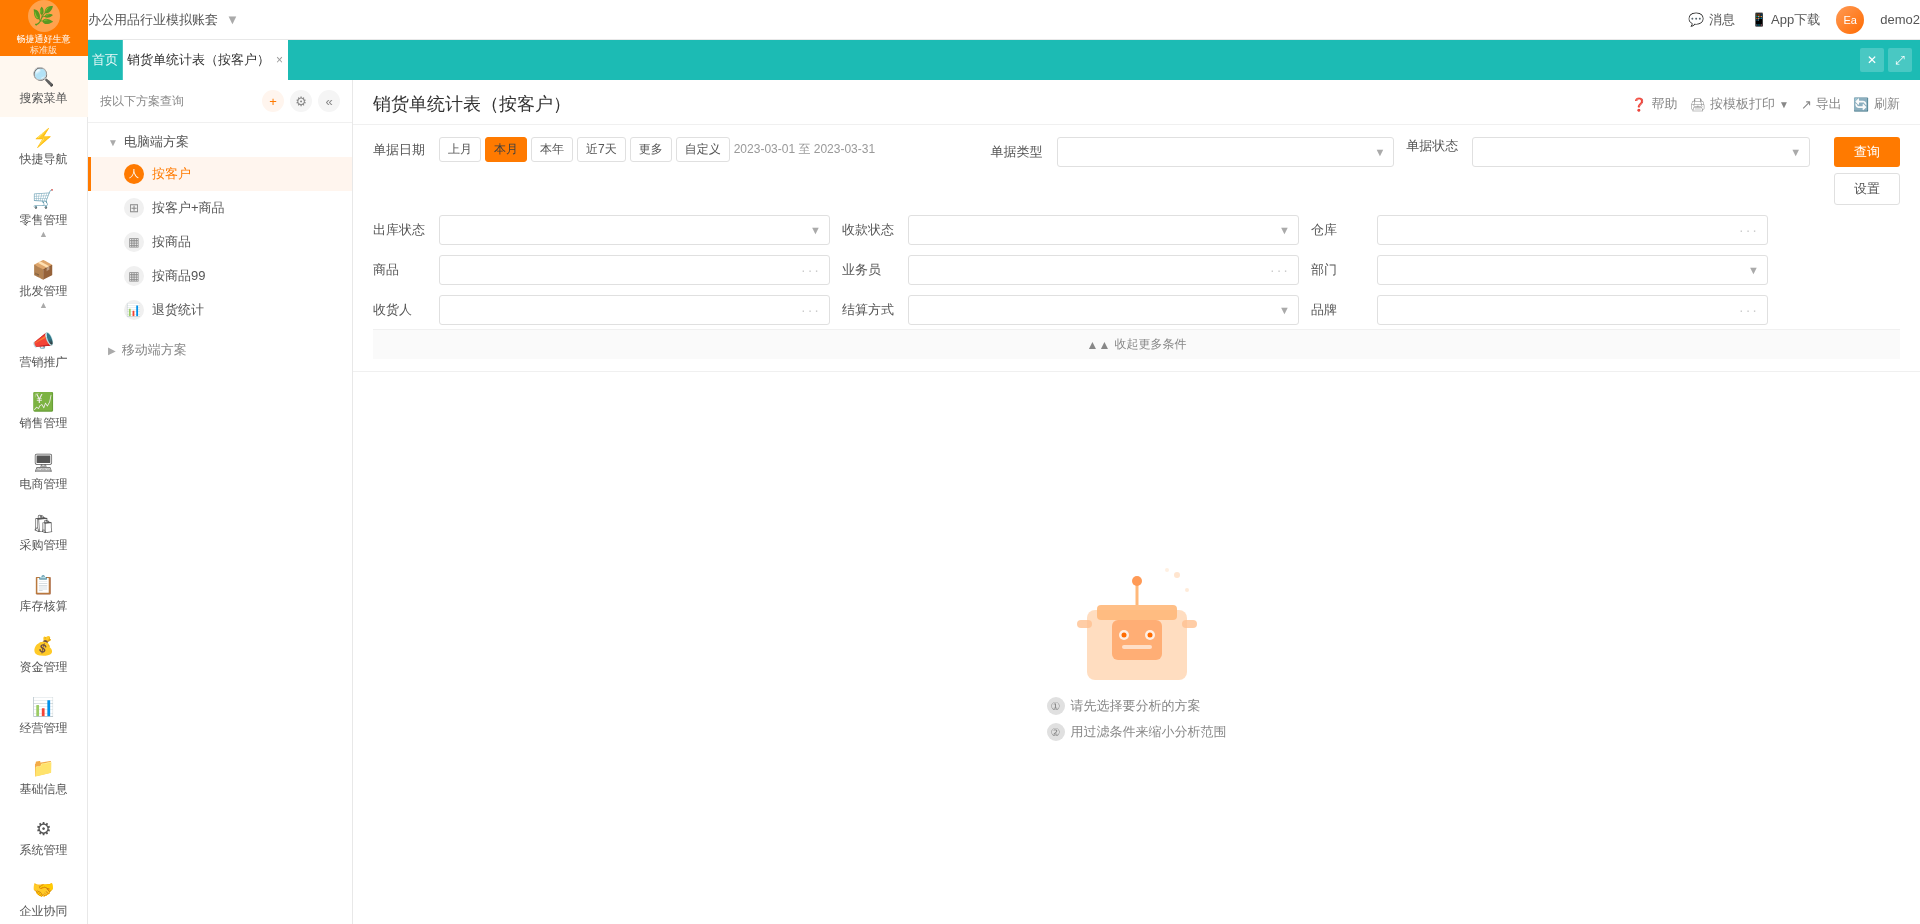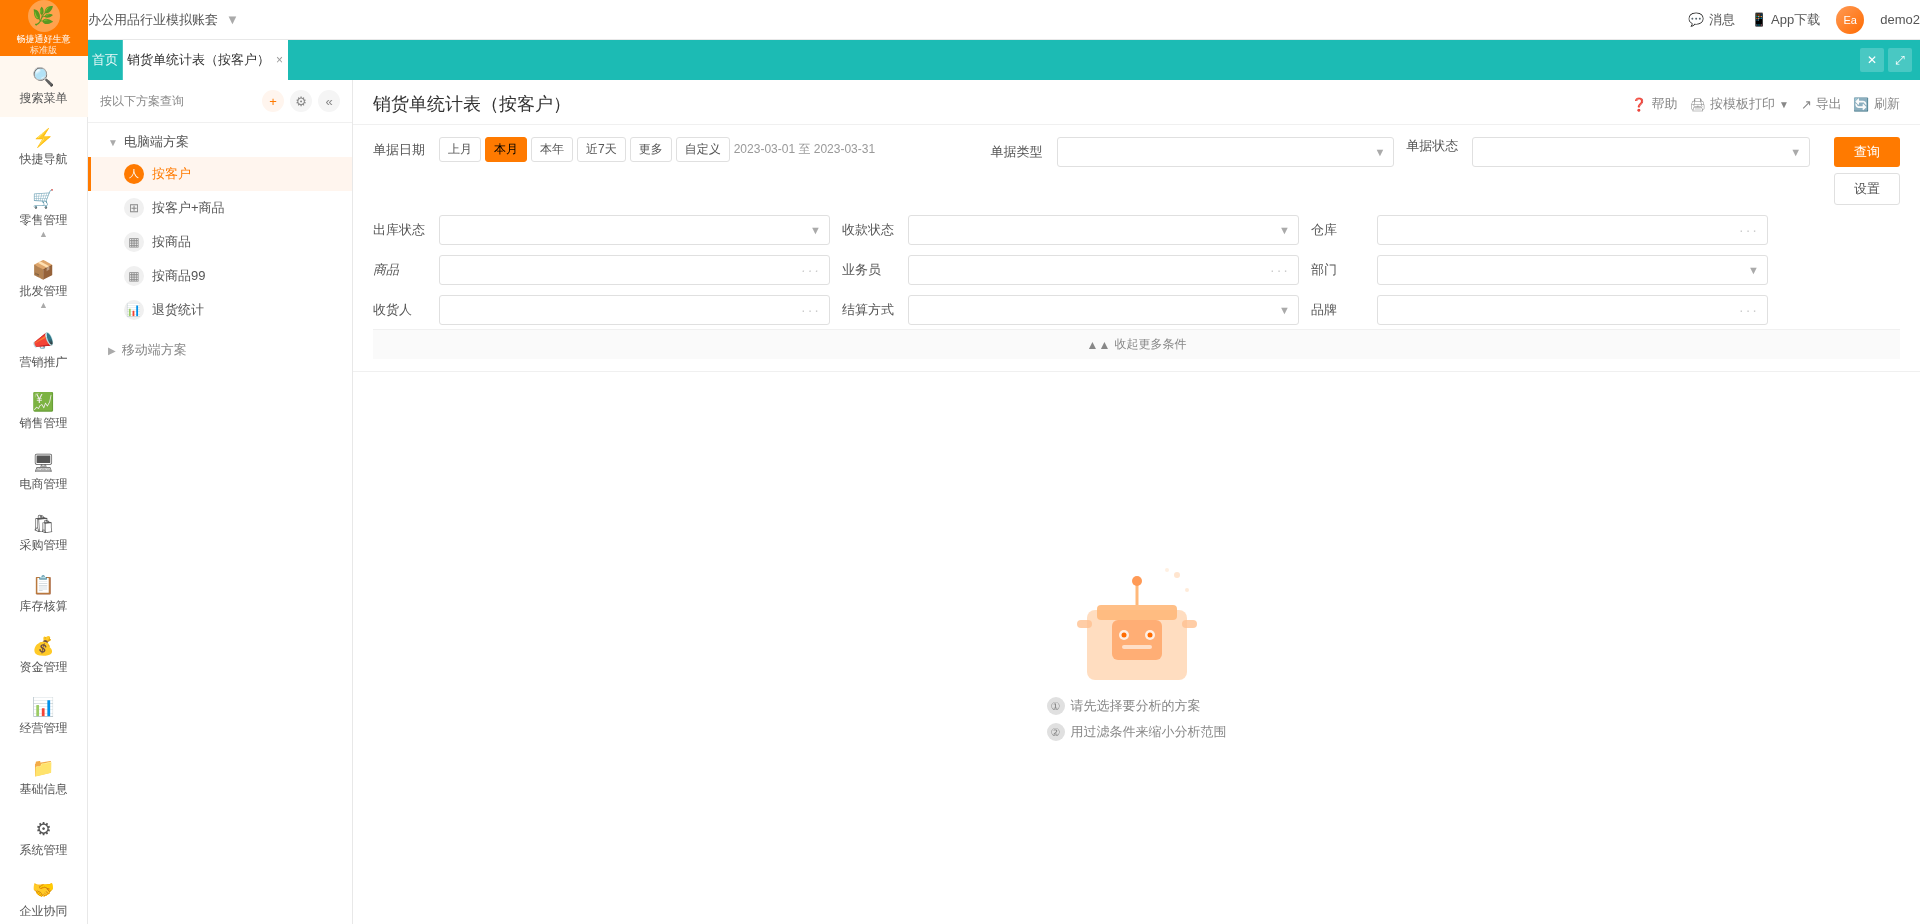--- a/index.html
+++ b/index.html
@@ -306,21 +306,21 @@
       border: 1px solid #e0e0e0;
       border-radius: 3px;
       cursor: pointer;
       font-size: 12px;
       color: #555;
       white-space: nowrap;
       background: #fff;
     }
     .date-btn.active {
       background: #ff7a00;
-      color: #000000;
+      color: #404040;
       border-color: #ff7a00;
     }
     .date-range-text {
       font-size: 12px;
       color: #999;
       white-space: nowrap;
     }
     .collapse-bar {
       display: flex;
       align-items: center;
@@ -635,21 +635,21 @@
             <span class="filter-label">仓库</span>
             <div class="filter-input" style="flex:1;">
               <span></span>
               <span class="dots">···</span>
             </div>
           </div>
           <div style="width:120px;"></div>
         </div>
 
         <div style="display:flex; gap:12px; margin-bottom:10px; align-items:center;">
-          <div style="flex:1; display:flex; align-items:center; gap:6px;font-style:italic;">
+          <div style="flex:1; display:flex; align-items:center; gap:6px;">
             <span class="filter-label">商品</span>
             <div class="filter-input" style="flex:1;">
               <span></span>
               <span class="dots">···</span>
             </div>
           </div>
           <div style="flex:1; display:flex; align-items:center; gap:6px;">
             <span class="filter-label">业务员</span>
             <div class="filter-input" style="flex:1;">
               <span></span>

